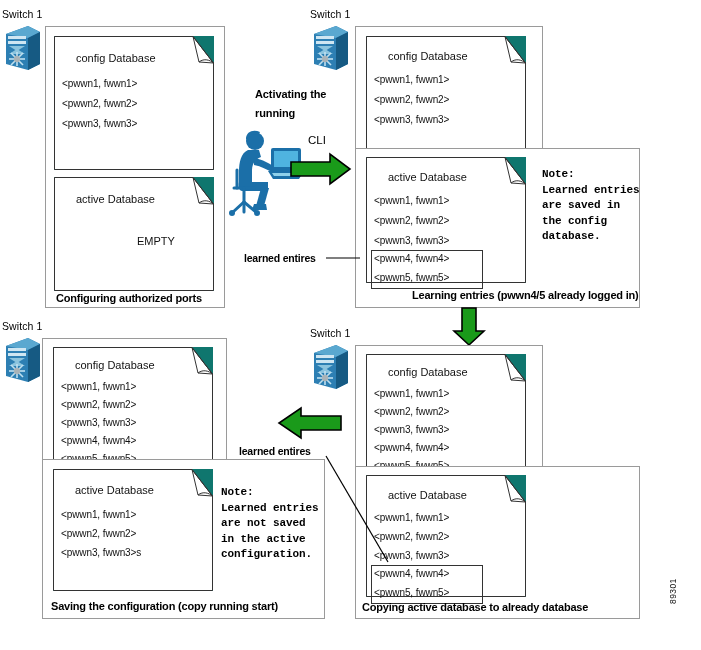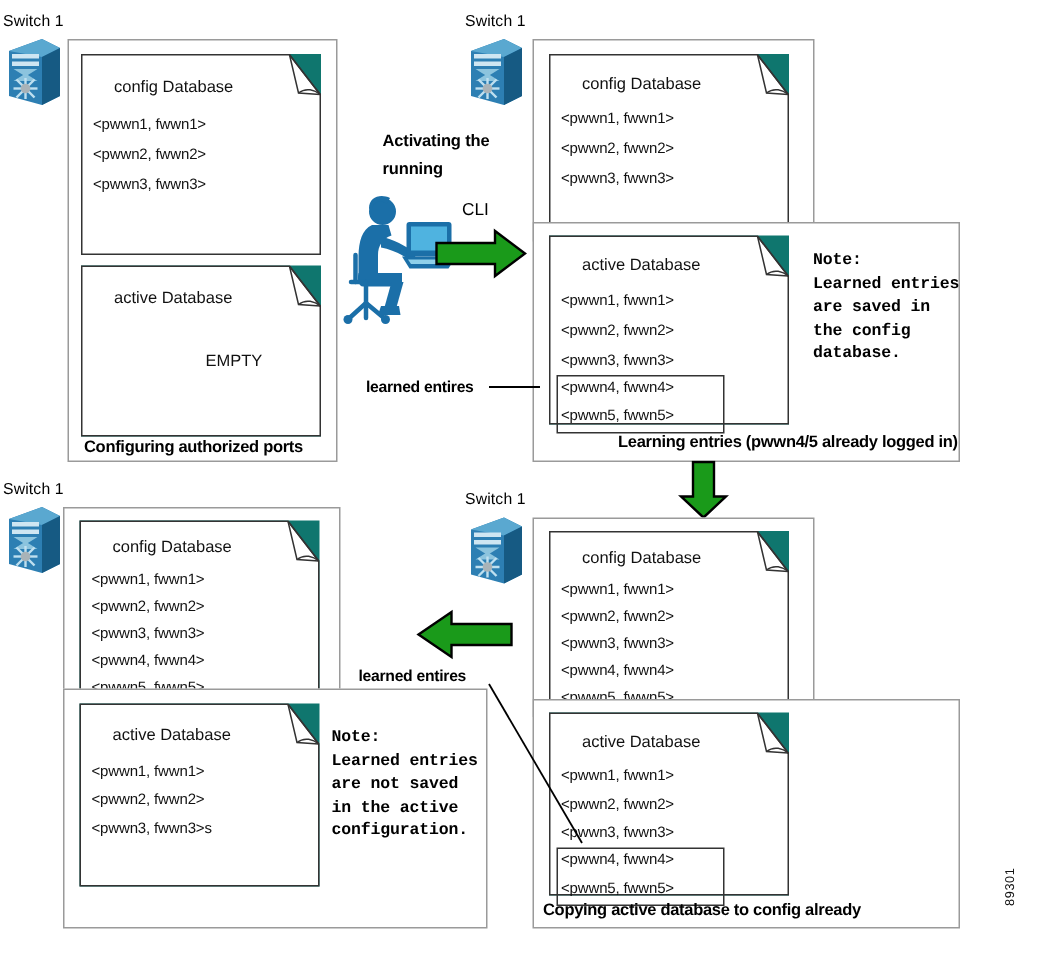--- a/index.html
+++ b/index.html
@@ -380,20 +380,21 @@
     </div>
 
     <div class="note" style="left:178px;top:25px;">
       <div>Note:</div>
       <div>Learned entries</div>
       <div>are not saved</div>
       <div>in the active</div>
       <div>configuration.</div>
     </div>
 
+    <div class="caption" style="left:8px;top:140px;">Saving the configuration (copy running start)</div>
   </div>
 
   <div class="switch-label" style="left:310px;top:327px;">Switch 1</div>
 
   <div class="switch-icon" style="left:310px;top:343px;">
     <svg width="40" height="48" viewBox="0 0 40 48">
       <polygon points="4,10 26,2 38,8 38,40 26,46 4,40" fill="#2d7fb3"></polygon>
       <polygon points="4,10 26,2 38,8 26,14" fill="#5aa8d0"></polygon>
       <polygon points="26,14 38,8 38,40 26,46" fill="#165a83"></polygon>
       <rect x="6" y="12" width="18" height="3" fill="#cfe6f2"></rect>
@@ -441,21 +442,21 @@
         <div class="page-title" style="left:22px;top:14px;">active Database</div>
         <div class="entry" style="left:8px;top:37px;">&lt;pwwn1, fwwn1&gt;</div>
         <div class="entry" style="left:8px;top:56px;">&lt;pwwn2, fwwn2&gt;</div>
         <div class="entry" style="left:8px;top:75px;">&lt;pwwn3, fwwn3&gt;</div>
         <div class="learned-box" style="left:5px;top:90px;width:112px;height:39px;"></div>
         <div class="entry" style="left:8px;top:93px;">&lt;pwwn4, fwwn4&gt;</div>
         <div class="entry" style="left:8px;top:112px;">&lt;pwwn5, fwwn5&gt;</div>
       </div>
     </div>
 
-    <div class="caption" style="left:6px;top:134px;">Copying active database to config already</div>
+    <div class="caption" style="left:6px;top:134px;">Copying active database to already database</div>
   </div>
 
   <div class="arrow" style="left:277px;top:406px;">
     <svg width="66" height="34" viewBox="0 0 66 34">
       <path d="M64,10 L24,10 L24,2 L2,17 L24,32 L24,24 L64,24 Z" fill="#1a9a1a" stroke="#000" stroke-width="1.6" stroke-linejoin="miter"></path>
     </svg>
   </div>
 
   <div class="callout-label" style="left:239px;top:445px;">learned entires</div>
   <svg class="arrow" style="left:322px;top:450px;" width="70" height="115" viewBox="0 0 70 115">

